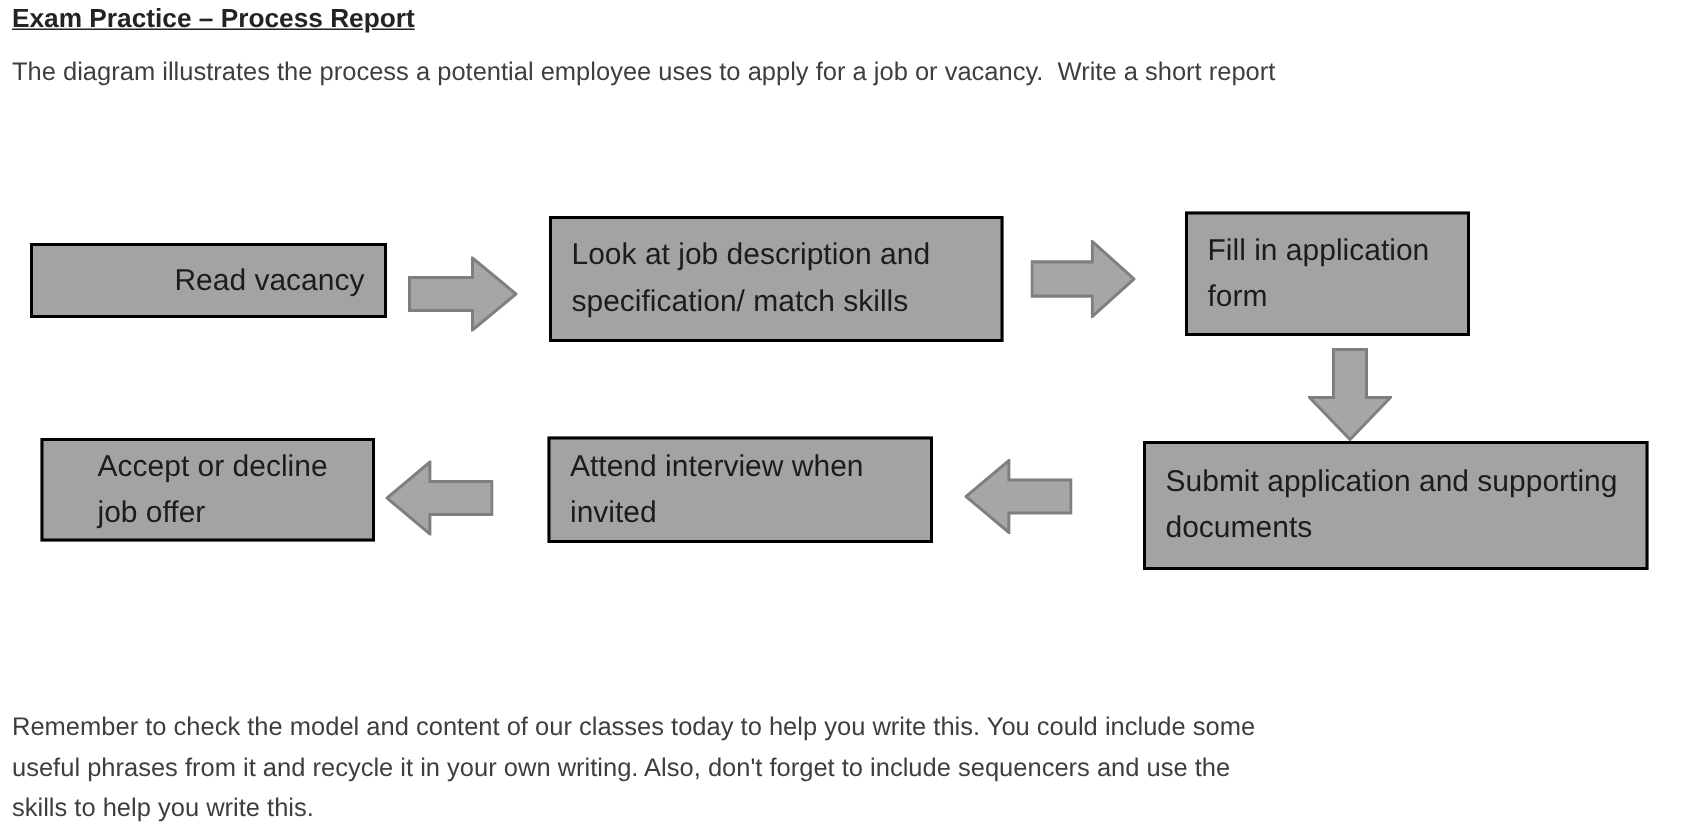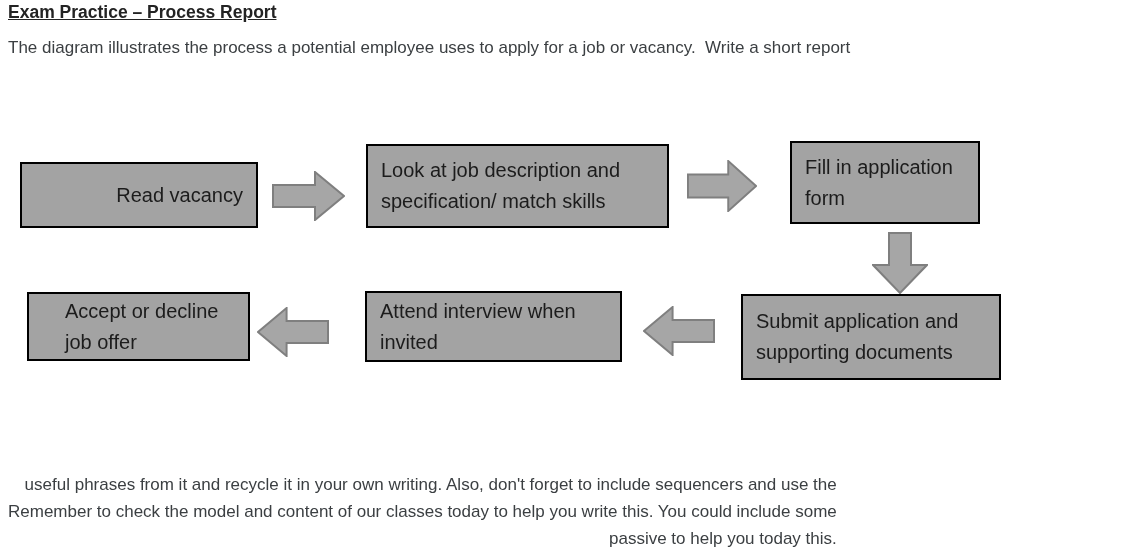--- a/index.html
+++ b/index.html
@@ -19,42 +19,42 @@
     background:var(--background);
     overflow:hidden;
   }
   .title{
     position:absolute;left:8px;top:1px;
     font-size:17.5px;font-weight:bold;color:var(--title);
     line-height:22px;
     text-decoration:underline;
   }
   .para{position:absolute;left:8px;color:var(--body);font-size:17px;}
-  .para .line{display:block;white-space:pre;line-height:27px;text-align:right;}
+  .para .line{display:block;white-space:pre;line-height:27px;}
   .intro{top:34px;}
   .footer{top:471px;}
 
   .diagram{position:absolute;left:0;top:0;width:1132px;height:460px;}
   .box{
     position:absolute;
     border:2px solid var(--box-border);
     background:#a3a3a3;
     display:flex;align-items:center;
     box-sizing:border-box;
     padding:0 13px;
     justify-content:flex-end;
   }
   .box-label{
     font-size:20px;line-height:31px;color:var(--box-text);
     text-align:left;
   }
-  .b1{left:20px;top:162px;width:238px;height:66px;}
+  .b1{left:20px;top:162px;width:238px;height:50px;}
   .b2{left:366px;top:144px;width:303px;height:84px;}
   .b3{left:790px;top:141px;width:190px;height:83px;}
-  .b4{left:741px;top:294px;width:260px;height:86px;border-width:2.5px;}
+  .b4{left:762px;top:294px;width:337px;height:86px;border-width:2.5px;}
   .b5{left:365px;top:291px;width:257px;height:71px;}
   .b6{left:27px;top:292px;width:223px;height:69px;border-width:2.5px;}
   .b6 .box-label{max-width:170px;}
 
   .arrow{position:absolute;display:block;}
   .arrow polygon{
     fill:var(--arrow-fill);
     stroke:var(--arrow-stroke);
     stroke-width:2;
     stroke-linejoin:miter;
@@ -118,18 +118,18 @@
       <polygon points="72,14 30,14 30,1 1,25 30,49 30,36 72,36"></polygon>
     </svg>
 
     <div class="box b6">
       <span class="box-label">Accept or decline job offer</span>
     </div>
 
   </div>
 
   <div class="para footer">
+    <span class="line">Remember to check the model and content of our classes today to help you write this. You could include some</span>
     <span class="line">useful phrases from it and recycle it in your own writing. Also, don't forget to include sequencers and use the</span>
-    <span class="line">Remember to check the model and content of our classes today to help you write this. You could include some</span>
-    <span class="line">passive to help you today this.</span>
+    <span class="line">skills to help you write this.</span>
   </div>
 
 </div>
 
 </body></html>

